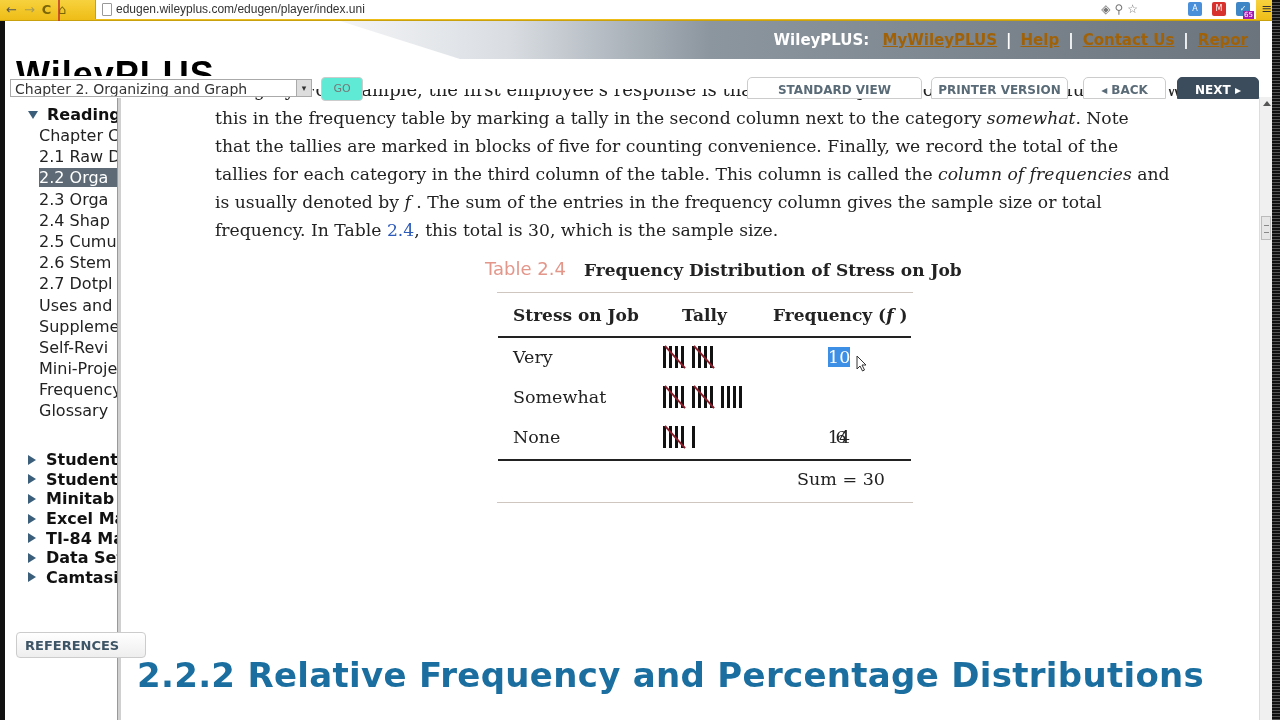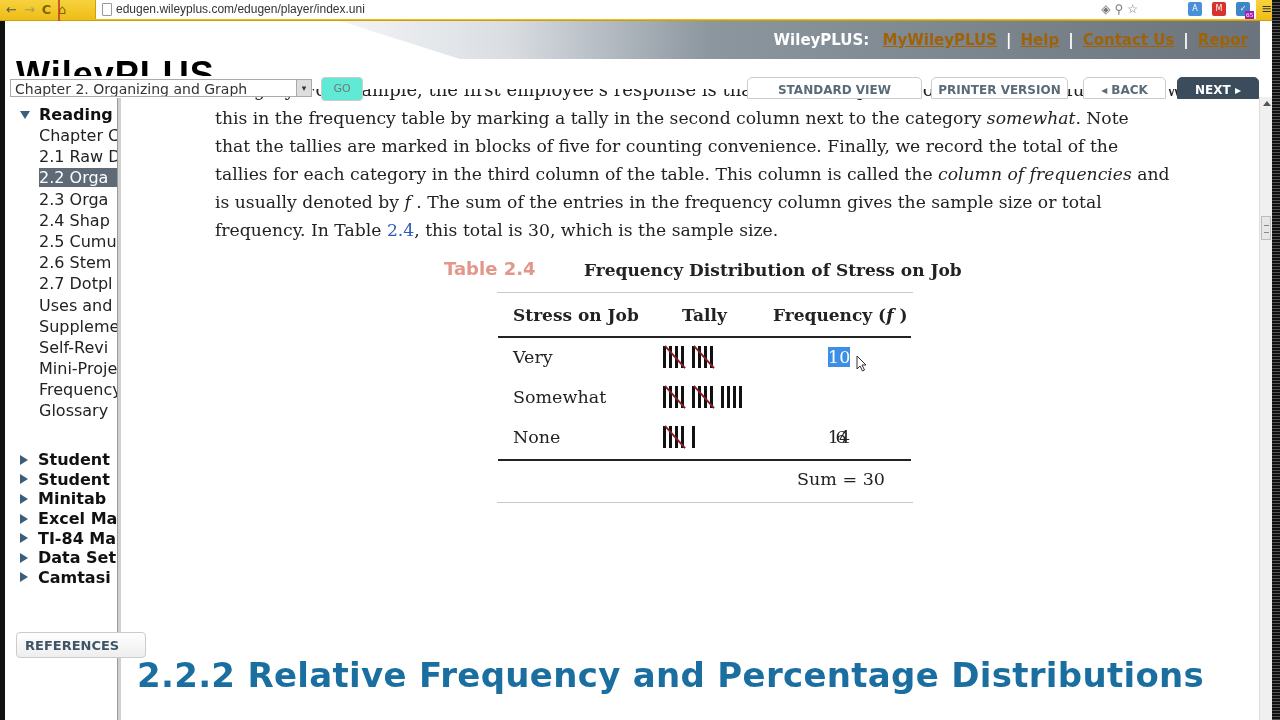--- a/index.html
+++ b/index.html
@@ -15,42 +15,42 @@
   .nav-home { color:#7a6608; }
   .omnibox { position:absolute; left:95px; top:0; width:1160px; height:19px; background:#fff; border-left:1px solid #c9a10e; }
   .omnibox .page-icon { position:absolute; left:6px; top:3px; width:8px; height:11px; border:1px solid #999; border-radius:1px; background:#fff; }
   .omnibox .url { position:absolute; left:20px; top:2px; font-family:"Liberation Sans", sans-serif; font-size:12px; color:#333; }
   .omni-icons { position:absolute; right:118px; top:2px; display:flex; gap:4px; font-size:12px; color:#777; }
   .ext-icons { position:absolute; right:6px; top:2px; display:flex; gap:10px; }
   .ext { width:14px; height:14px; border-radius:2px; font-size:8px; color:#fff; text-align:center; line-height:14px; }
   .ext.translate { background:#4a8fd9; }
   .ext.gmail { background:#d8322e; }
   .ext.tasks { background:#3f86c6; position:relative; }
-  .ext.tasks .badge { position:absolute; right:-4px; bottom:-3px; background:#a21caf; font-size:7px; padding:0 1px; line-height:8px;font-family:Liberation Serif, serif; }
+  .ext.tasks .badge { position:absolute; right:-4px; bottom:-3px; background:#a21caf; font-size:7px; padding:0 1px; line-height:8px; }
   .ext.menu { background:transparent; color:#333; font-size:13px; line-height:13px; }
   .red-marker { position:absolute; left:58px; top:0; width:2px; height:22px; background:#c0392b; opacity:0.8; }
 
   
   .wiley-header { position:absolute; left:0; top:21px; width:1260px; height:60px; background:#fff; overflow:hidden; }
   .header-swoosh { position:absolute; left:260px; top:0; width:1000px; height:38px; background:linear-gradient(90deg,#ffffff 0%,#d9dde2 25%,#8c969f 45%,#6b747c 100%); clip-path:polygon(8% 0,100% 0,100% 100%,20% 100%); }
   .toplinks { position:absolute; right:12px; top:10px; font-family:"DejaVu Sans", sans-serif; font-weight:bold; font-size:15px; color:#fff; white-space:nowrap; }
   .toplinks a { color:#a16207; text-decoration:underline; }
   .toplinks .sep { margin:0 9px; }
   .logo { position:absolute; left:16px; top:33px; font-family:Liberation Sans, sans-serif; font-weight:bold; font-size:36px; color:#000000; letter-spacing:1px; line-height:42px; height:22px; overflow:hidden; }
 
   
   .left-black { position:absolute; left:0; top:21px; width:5px; height:699px; background:#111; }
   .chapter-select { position:absolute; left:10px; top:79px; width:302px; height:18px; border:1px solid #aaa; background:#fff; font-family:"DejaVu Sans", sans-serif; font-size:14px; color:#333; line-height:18px; padding-left:4px; overflow:hidden; white-space:nowrap; box-sizing:border-box; z-index:3; }
   .chapter-select .arrow { position:absolute; right:0; top:0; width:14px; height:16px; background:#ddd; border-left:1px solid #aaa; font-size:9px; text-align:center; line-height:16px; }
   .go-button { position:absolute; left:321px; top:77px; width:40px; height:22px; border:1px solid #ccc; border-radius:4px; background:#5eead4; font-size:11px; color:#777; text-align:center; line-height:22px; z-index:3; }
 
   .sidebar { position:absolute; left:5px; top:100px; width:113px; height:620px; background:#fff; overflow:hidden; }
   .sidebar-divider { position:absolute; left:117px; top:98px; width:3px; height:622px; background:#d0d0d0; border-left:1px solid #999; }
   .tree { position:absolute; left:0; top:4px; }
-  .tree-root { display:flex; align-items:center; font-family:"DejaVu Sans", sans-serif; font-weight:bold; font-size:16px; color:#111; height:21px; white-space:nowrap; }
+  .tree-root { display:flex; align-items:center; font-family:"DejaVu Sans", sans-serif; font-weight:bold; font-size:16px; color:#111; height:21px; white-space:nowrap;margin-left:8px; }
   .tri-down { display:inline-block; width:0; height:0; border-left:5px solid transparent; border-right:5px solid transparent; border-top:8px solid #3b5f7a; margin:0 9px 0 15px; }
   .tri-right { display:inline-block; width:0; height:0; border-top:5px solid transparent; border-bottom:5px solid transparent; border-left:8px solid #3b5f7a; margin:0 10px 0 15px; }
   .tree-child { font-family:"DejaVu Sans", sans-serif; font-size:16px; color:#222; height:21.2px; line-height:21px; padding-left:34px; white-space:nowrap; }
   .tree-child.selected span { background:#5e6b76; color:#fff; padding-right:20px; }
   .tree-group { position:absolute; left:0; top:350px; }
   .tree-group .tree-root { height:19.6px; }
   .references-button { position:absolute; left:16px; top:632px; width:130px; height:26px; border:1px solid #ccc; border-radius:4px; background:linear-gradient(#fff,#eee); font-family:"DejaVu Sans", sans-serif; font-weight:bold; font-size:13px; color:#3d5566; line-height:26px; padding-left:8px; box-sizing:border-box; white-space:nowrap; overflow:hidden; z-index:1; }
 
   
   .content { position:absolute; left:121px; top:98px; width:1138px; height:622px; background:#fff; overflow:hidden; }
@@ -58,21 +58,21 @@
   .tb-btn { position:absolute; top:0; height:22px; border:1px solid #ccc; border-radius:5px 5px 0 0; background:#fff; font-family:"DejaVu Sans", sans-serif; font-weight:bold; font-size:12px; color:#5a6b78; text-align:center; line-height:24px; overflow:hidden; box-sizing:border-box; }
   .tb-btn.next { background:#3b4c5c; color:#fff; border-color:#3b4c5c; }
   .cut-line { position:absolute; left:215px; top:79px; font-family:"DejaVu Serif", serif; font-size:18px; color:#222; white-space:nowrap; z-index:1; clip-path:inset(10px 0 0 0); }
 
   .para { position:absolute; left:215px; top:104px; width:990px; font-family:"DejaVu Serif", serif; font-size:17.2px; line-height:28px; color:#222; z-index:1; }
   .para .line { display:block; white-space:nowrap; }
   .para i { font-style:italic; }
   .para .link { color:#2e5bb8; }
 
   .table-caption { position:absolute; top:258px; left:444px; white-space:nowrap; }
-  .cap-num { font-family:"DejaVu Sans", sans-serif; font-weight:bold; font-size:18px; color:#e3968a; }
+  .cap-num { font-family:"DejaVu Sans", sans-serif; font-weight:normal; font-size:18px; color:#e3968a;margin-left:41px; }
   .cap-title { position:absolute; left:140px; top:2px; font-family:"DejaVu Serif", serif; font-weight:bold; font-size:17px; color:#222; white-space:nowrap; }
   .rule-light { position:absolute; height:1px; background:#cfc6c0; }
   .rule-dark { position:absolute; height:2px; background:#222; }
   .th { position:absolute; top:305px; font-family:"DejaVu Serif", serif; font-weight:bold; font-size:17px; color:#222; white-space:nowrap; }
   .td { position:absolute; font-family:"DejaVu Serif", serif; font-size:17.5px; color:#222; white-space:nowrap; }
   .td.num { text-align:center; width:60px; }
   .sel { background:#3d8fe6; color:#fff; }
   .cursor { position:absolute; left:851px; top:355px; width:0; height:0; border-left:5px solid #fff; }
   .cursor svg { position:absolute; left:0; top:0; }
 

